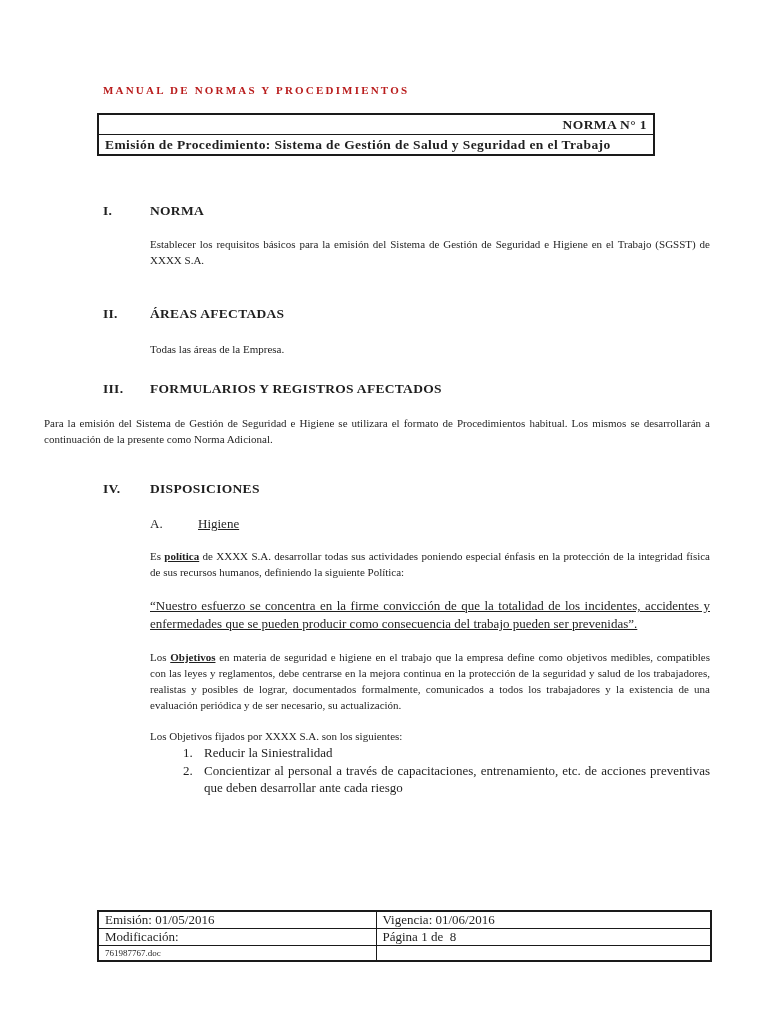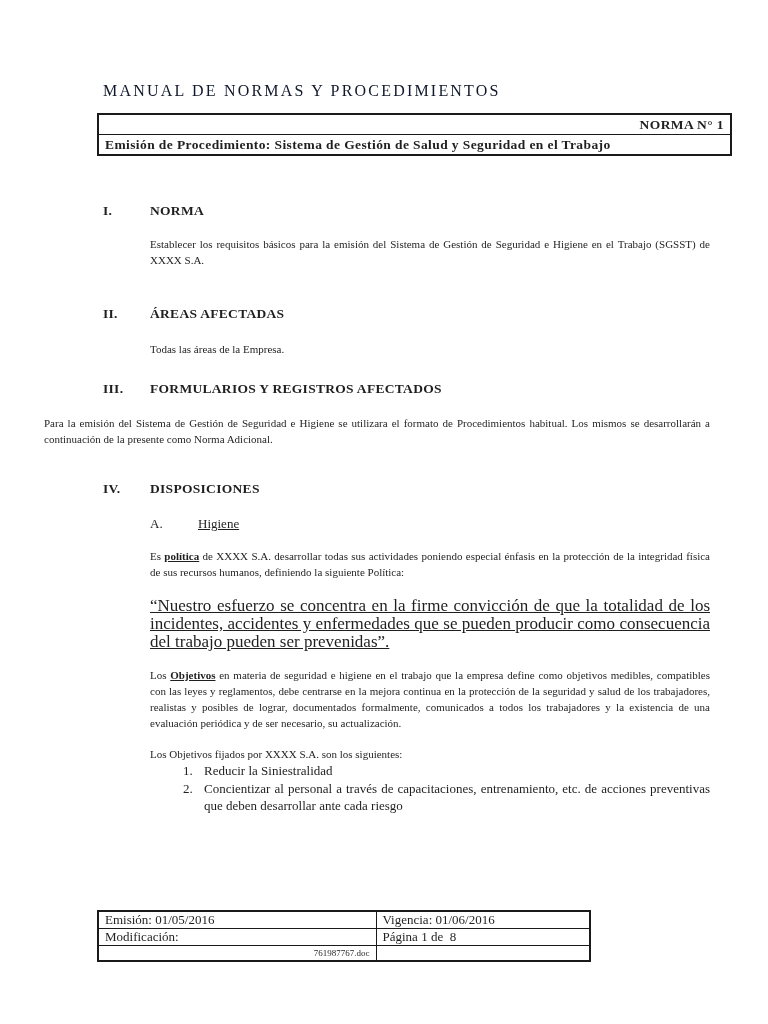--- a/index.html
+++ b/index.html
@@ -12,29 +12,29 @@
   .page{
     position:relative;
     width:768px;height:1024px;
     background:#ffffff;
     overflow:hidden;
     padding-top:82px;
     box-sizing:border-box;
   }
   .doc-title{
     margin:0 0 0 103px;
-    font-size:16px;
-    font-weight:normal;
+    font-size:11px;
+    font-weight:bold;
     letter-spacing:2.2px;
     line-height:17px;
-    color:#0f172a;
+    color:#b91c1c;
   }
   table.norma{
     margin:14px 0 0 97px;
-    width:635px;
+    width:558px;
     border-collapse:collapse;
     table-layout:fixed;
   }
   table.norma td{
     border:1.5px solid #1a1a1a;
     font-size:13.5px;
     font-weight:bold;
     line-height:15px;
     padding:2px 6px;
     letter-spacing:0.4px;
@@ -75,56 +75,55 @@
     font-size:13px;
     line-height:17px;
   }
   .sub-head .letter{width:48px;flex:0 0 48px;}
   .sub-head .sub-title{text-decoration:underline;}
 
   .kw{font-weight:bold;text-decoration:underline;}
 
   .quote{
     margin:17px 58px 0 150px;
-    font-size:17px;
+    font-size:13px;
     line-height:18px;
     text-align:justify;
     text-decoration:underline;
   }
 
   .list-row{
     display:flex;
     margin:0 58px 0 183px;
     font-size:13px;
     line-height:17.5px;
   }
   .list-row .num{width:21px;flex:0 0 21px;}
   .list-row .li-text{flex:1;text-align:justify;}
 
   table.footer{
     position:absolute;
     left:97px;top:910px;
-    width:494px;
+    width:615px;
     border-collapse:collapse;
     table-layout:fixed;
     border:2px solid #1a1a1a;
     padding-left:28px;
   }
   table.footer td{
     border:1.5px solid #1a1a1a;
     font-size:13px;
     line-height:14px;
     padding:1px 6px;
     white-space:pre-wrap;
     text-align:left;
   }
   table.footer td.small{
     font-size:9px;
     line-height:12px;
-    text-align:right;
   }
   col.c1{width:278px;}
 </style>
 </head>
 <body>
 
 <div class="page">
 
   <h1 class="doc-title">MANUAL DE NORMAS Y PROCEDIMIENTOS</h1>
 

